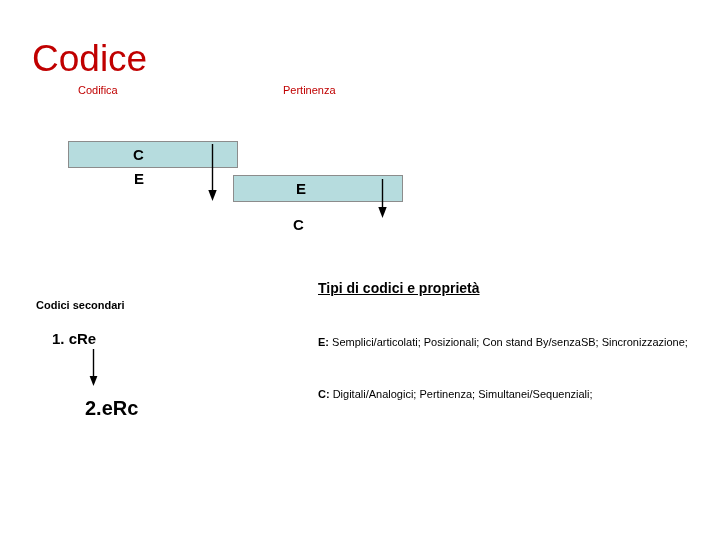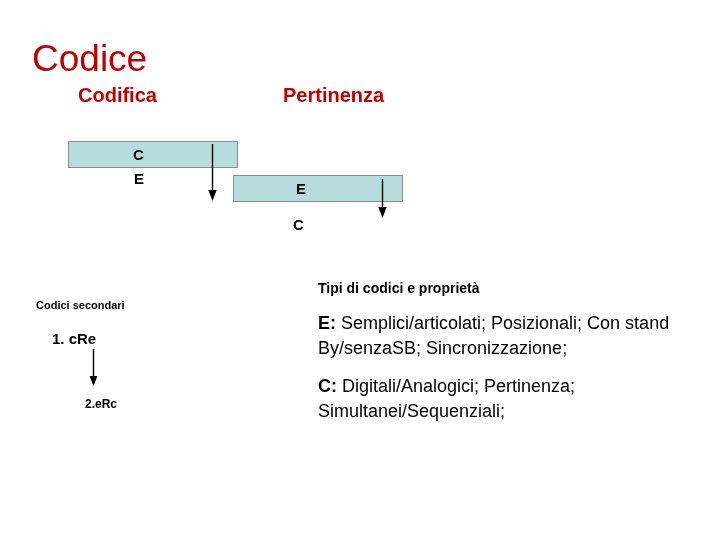--- a/index.html
+++ b/index.html
@@ -26,22 +26,22 @@
     font-weight: 400;
     color: #C00000;
     line-height: 1.05;
     letter-spacing: 0px;
     white-space: nowrap;
   }
 
   
   .sublabel {
     position: absolute;
-    font-size: 20px;
-    font-weight: bold;
+    font-size: 11px;
+    font-weight: normal;
     color: #C00000;
     white-space: nowrap;
   }
   #label-codifica   { left: 78px;  top: 84px; }
   #label-decodifica { left: 283px; top: 84px; }
 
   
   .diagram-box {
     position: absolute;
     background: #B6DCDE;
@@ -82,42 +82,43 @@
   #codici-secondari {
     left: 36px; top: 299px;
     font-size: 11px; font-weight: bold;
   }
   #item-1 {
     left: 36px; top: 330px;
     font-size: 15px; font-weight: bold; margin-left: 16px;
   }
   #item-2 {
     left: 85px; top: 397px;
-    font-size: 12px; font-weight: bold;
+    font-size: 20px; font-weight: bold;
   }
 
   
   #right-block {
     position: absolute;
     left: 318px;
     top: 280px;
     width: 372px;
     color: #000000;
   }
   #right-heading {
     font-size: 14px;
     font-weight: bold;
     line-height: 1.25;
-    margin-bottom: 13px;
+    text-decoration: underline;
   }
   .prop-para {
-    font-size: 18px;
+    font-size: 11px;
     font-weight: 400;
     line-height: 1.40;
     margin-bottom: 13px;
+    margin-top: 37px;
   }
   .prop-para:last-child { margin-bottom: 0; }
   .prop-key { font-weight: bold; }
 </style>
 </head>
 <body>
 
 <div id="slide">
 
   <div id="title">Codice</div>

